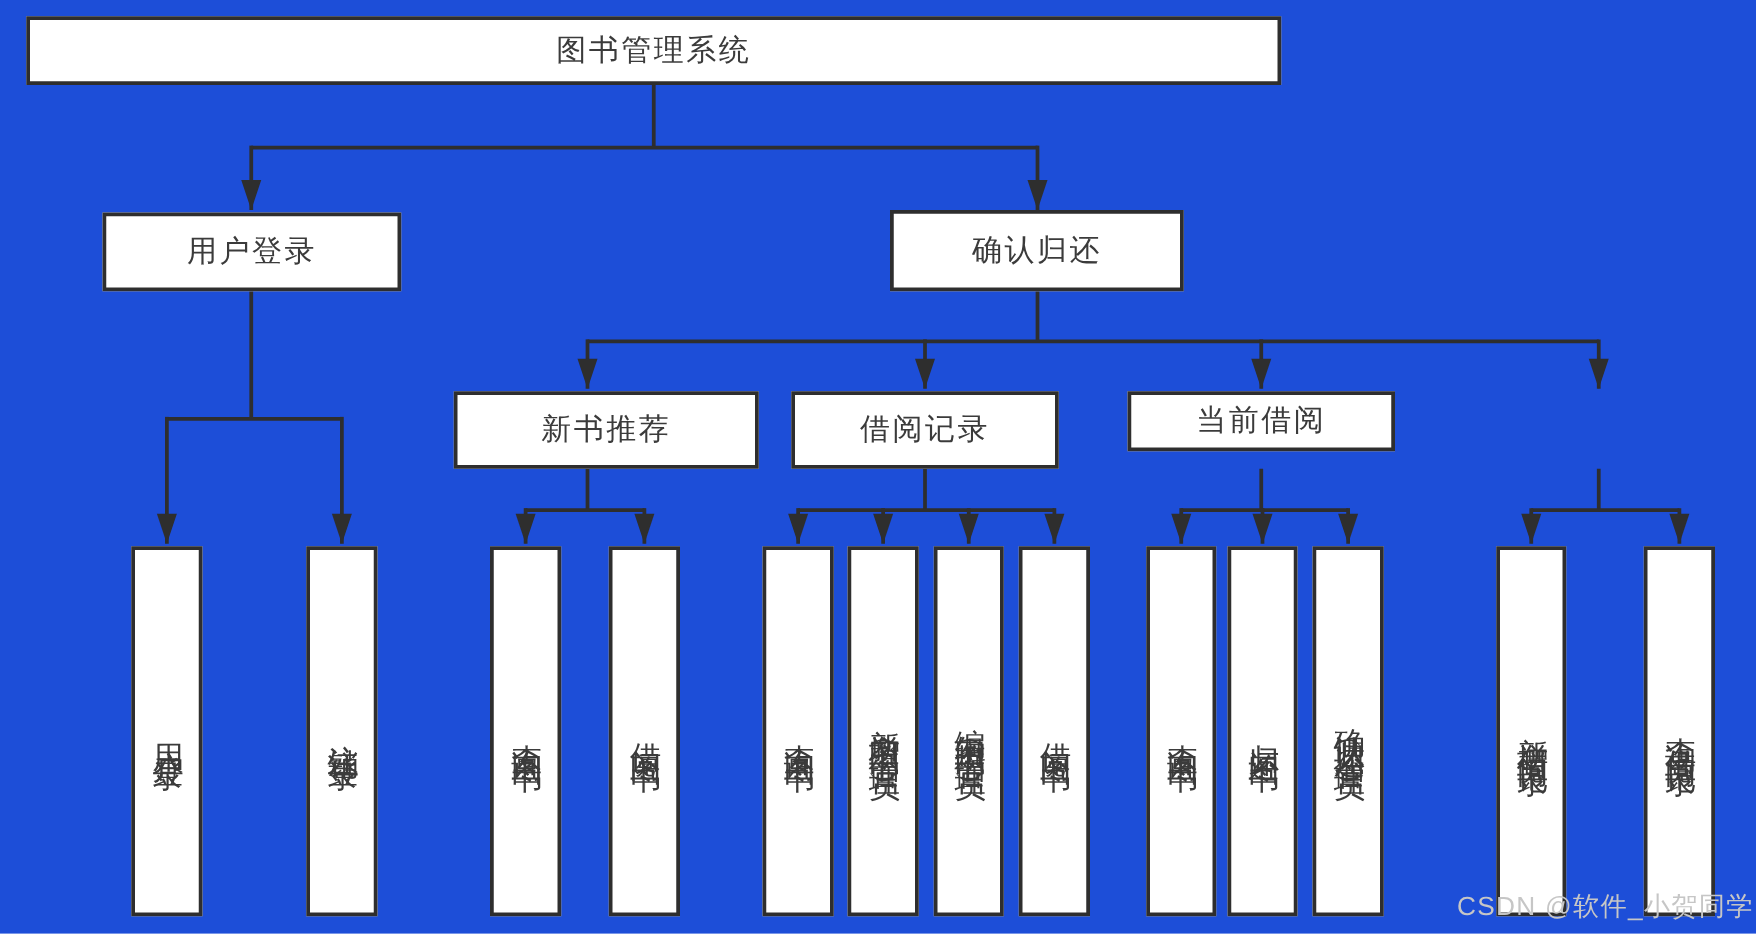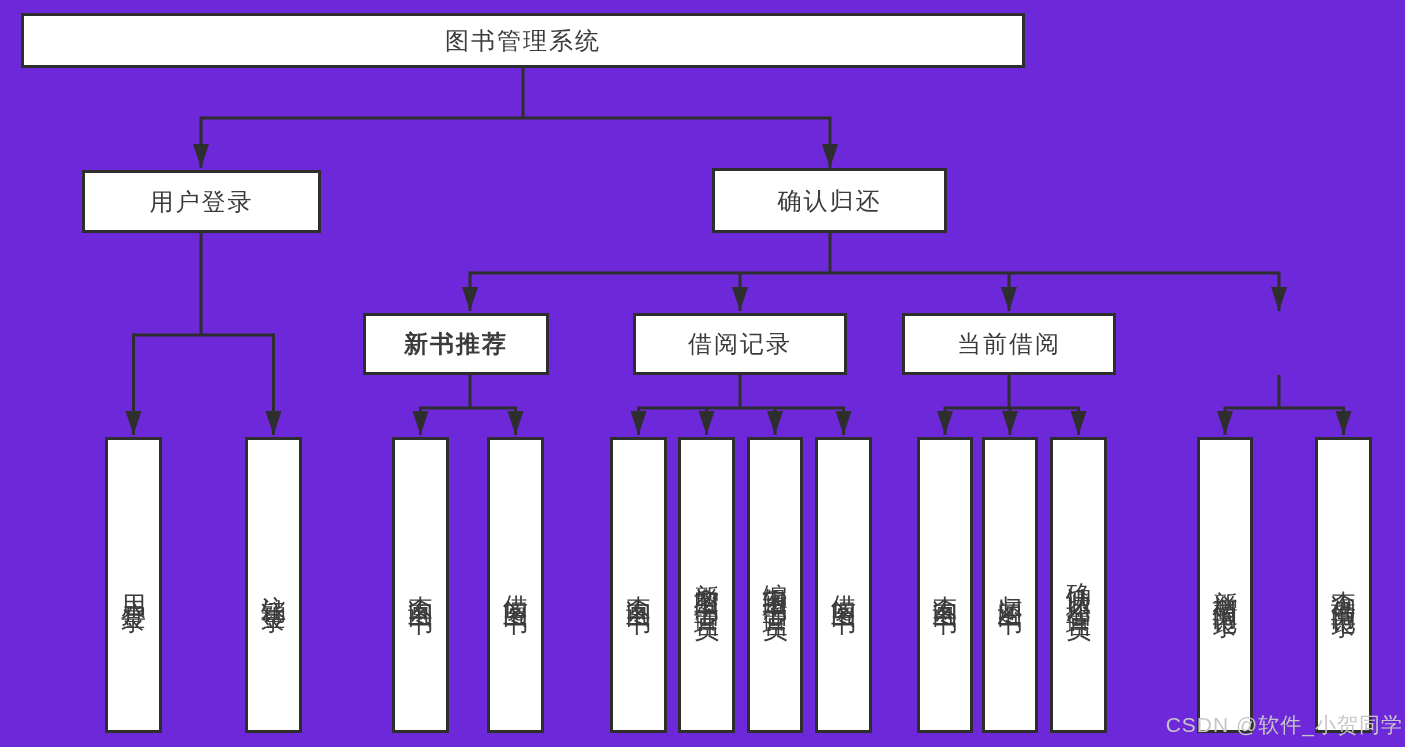--- a/index.html
+++ b/index.html
@@ -1,19 +1,19 @@
 <!DOCTYPE html>
 <html><head>
 <meta charset="utf-8">
 <style>
   html,body{margin:0;padding:0;background:#fff;}
   #stage{
     position:relative;
     width:1405px;height:747px;
-    background:#6d28d9;
+    background:#1d4ed8;
     font-family:"Liberation Sans", sans-serif;
     overflow:hidden;
   }
   #connectors{position:absolute;left:0;top:0;width:1405px;height:747px;}
   .node{
     position:absolute;
     box-sizing:border-box;
     border:3px solid #2e2e2e;
     background:#ffffff;
     display:flex;
@@ -102,27 +102,27 @@
     <span>图书管理系统</span>
   </div>
 
   <div class="node hnode" style="left:82px;top:170px;width:239px;height:63px;">
     <span>用户登录</span>
   </div>
   <div class="node hnode" style="left:712px;top:168px;width:235px;height:65px;">
     <span>确认归还</span>
   </div>
 
-  <div class="node hnode" style="left:363px;top:313px;width:186px;height:62px;font-weight:bold;">
+  <div class="node hnode" style="left:363px;top:313px;width:244px;height:62px;">
     <span>新书推荐</span>
   </div>
   <div class="node hnode" style="left:633px;top:313px;width:214px;height:62px;">
     <span>借阅记录</span>
   </div>
-  <div class="node hnode" style="left:902px;top:313px;width:214px;height:62px;">
+  <div class="node hnode" style="left:902px;top:313px;width:214px;height:48px;">
     <span>当前借阅</span>
   </div>
 
   <div class="node vnode" style="left:105px;top:437px;width:57px;height:296px;">
     <span>用户登录</span>
   </div>
   <div class="node vnode" style="left:245px;top:437px;width:57px;height:296px;">
     <span>注销登录</span>
   </div>
 

